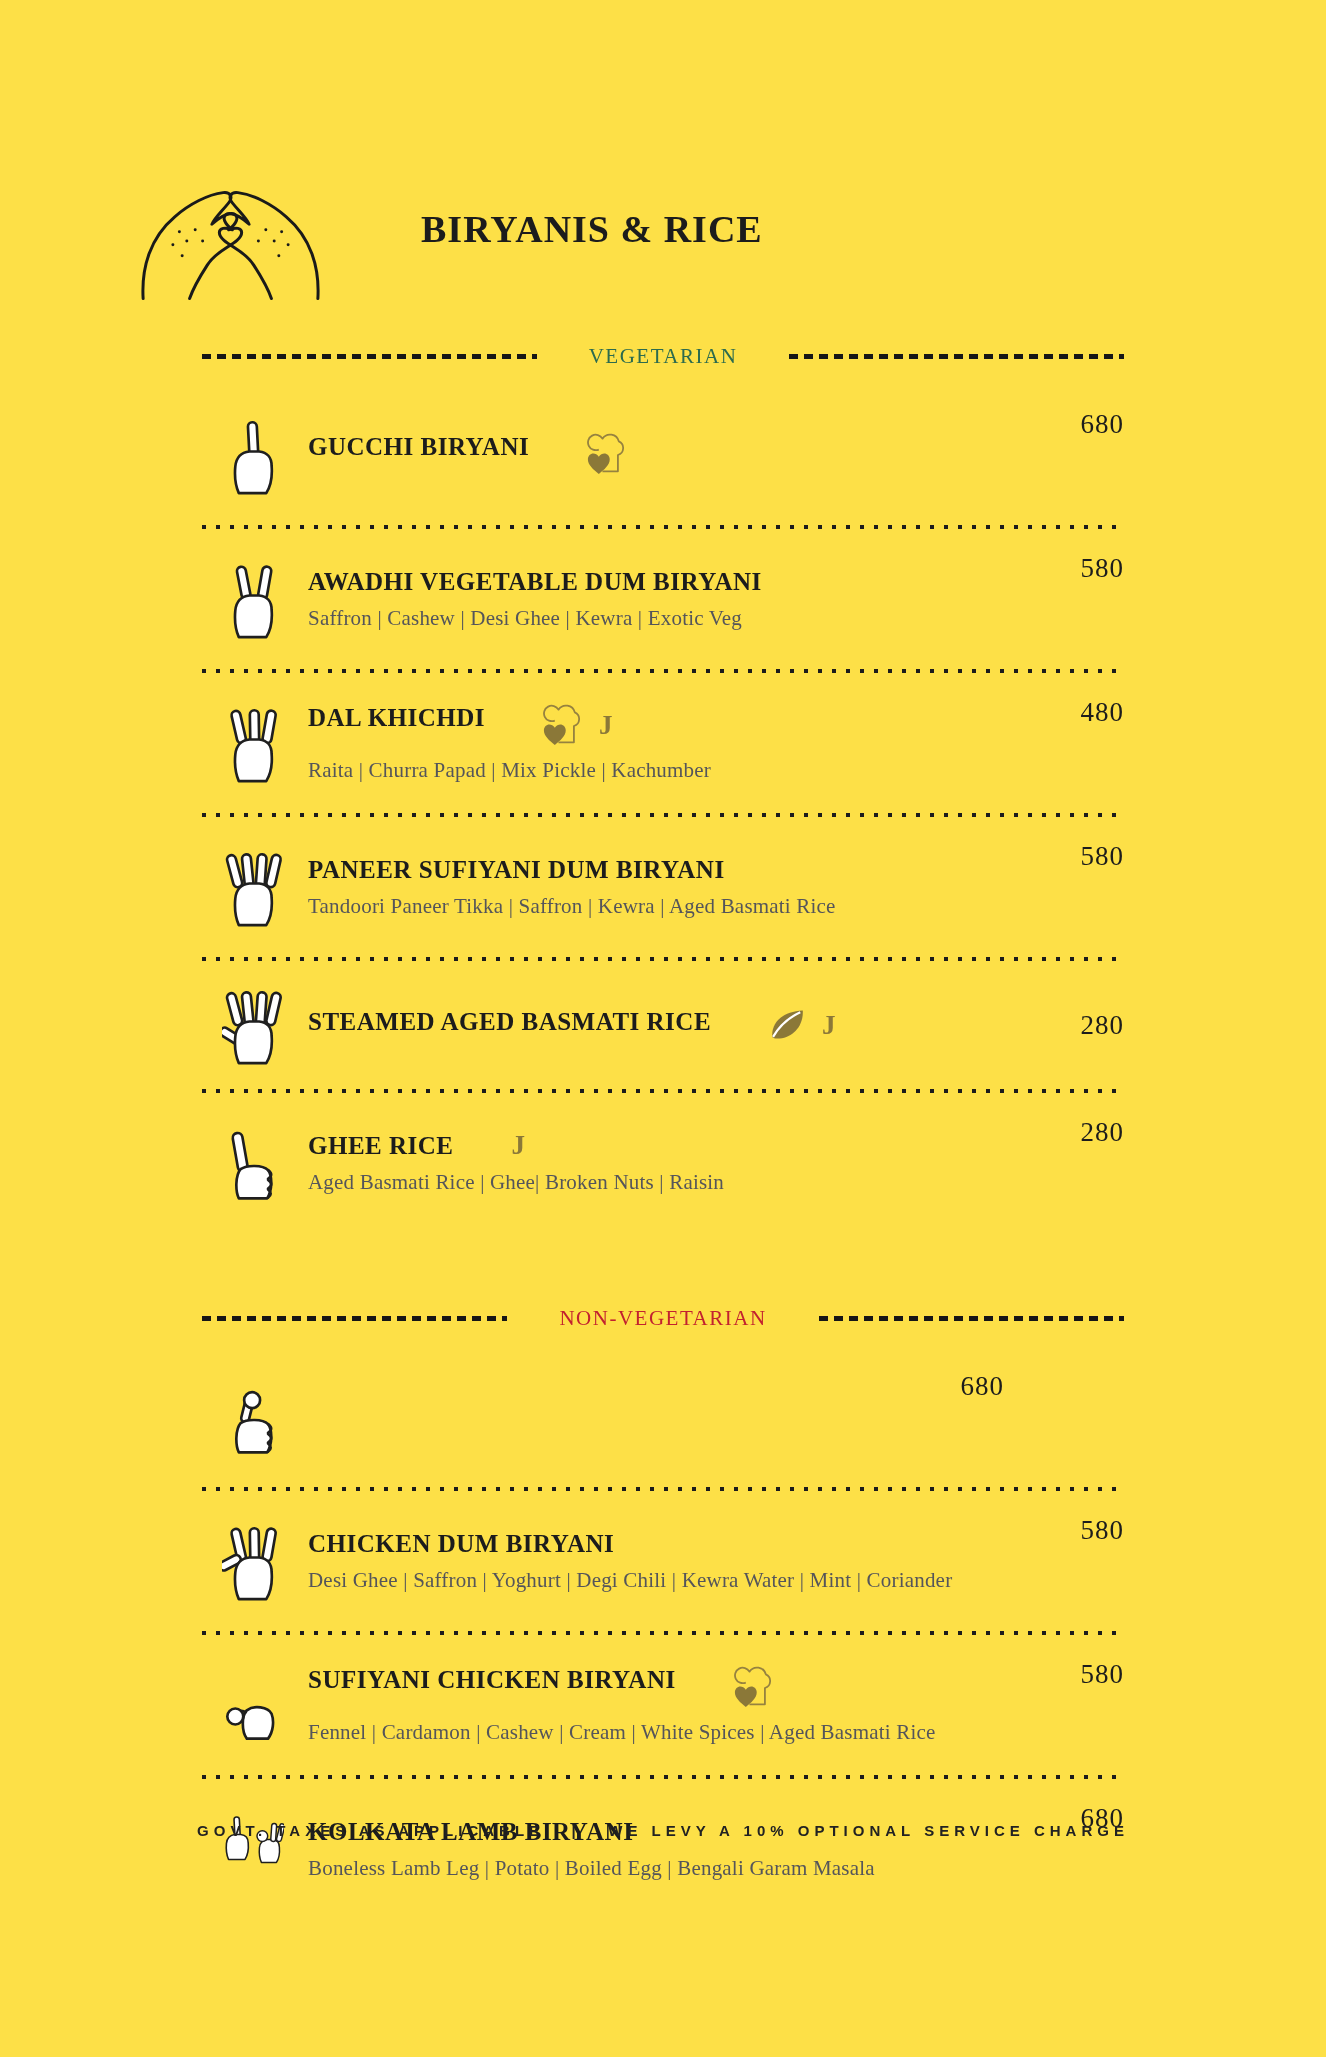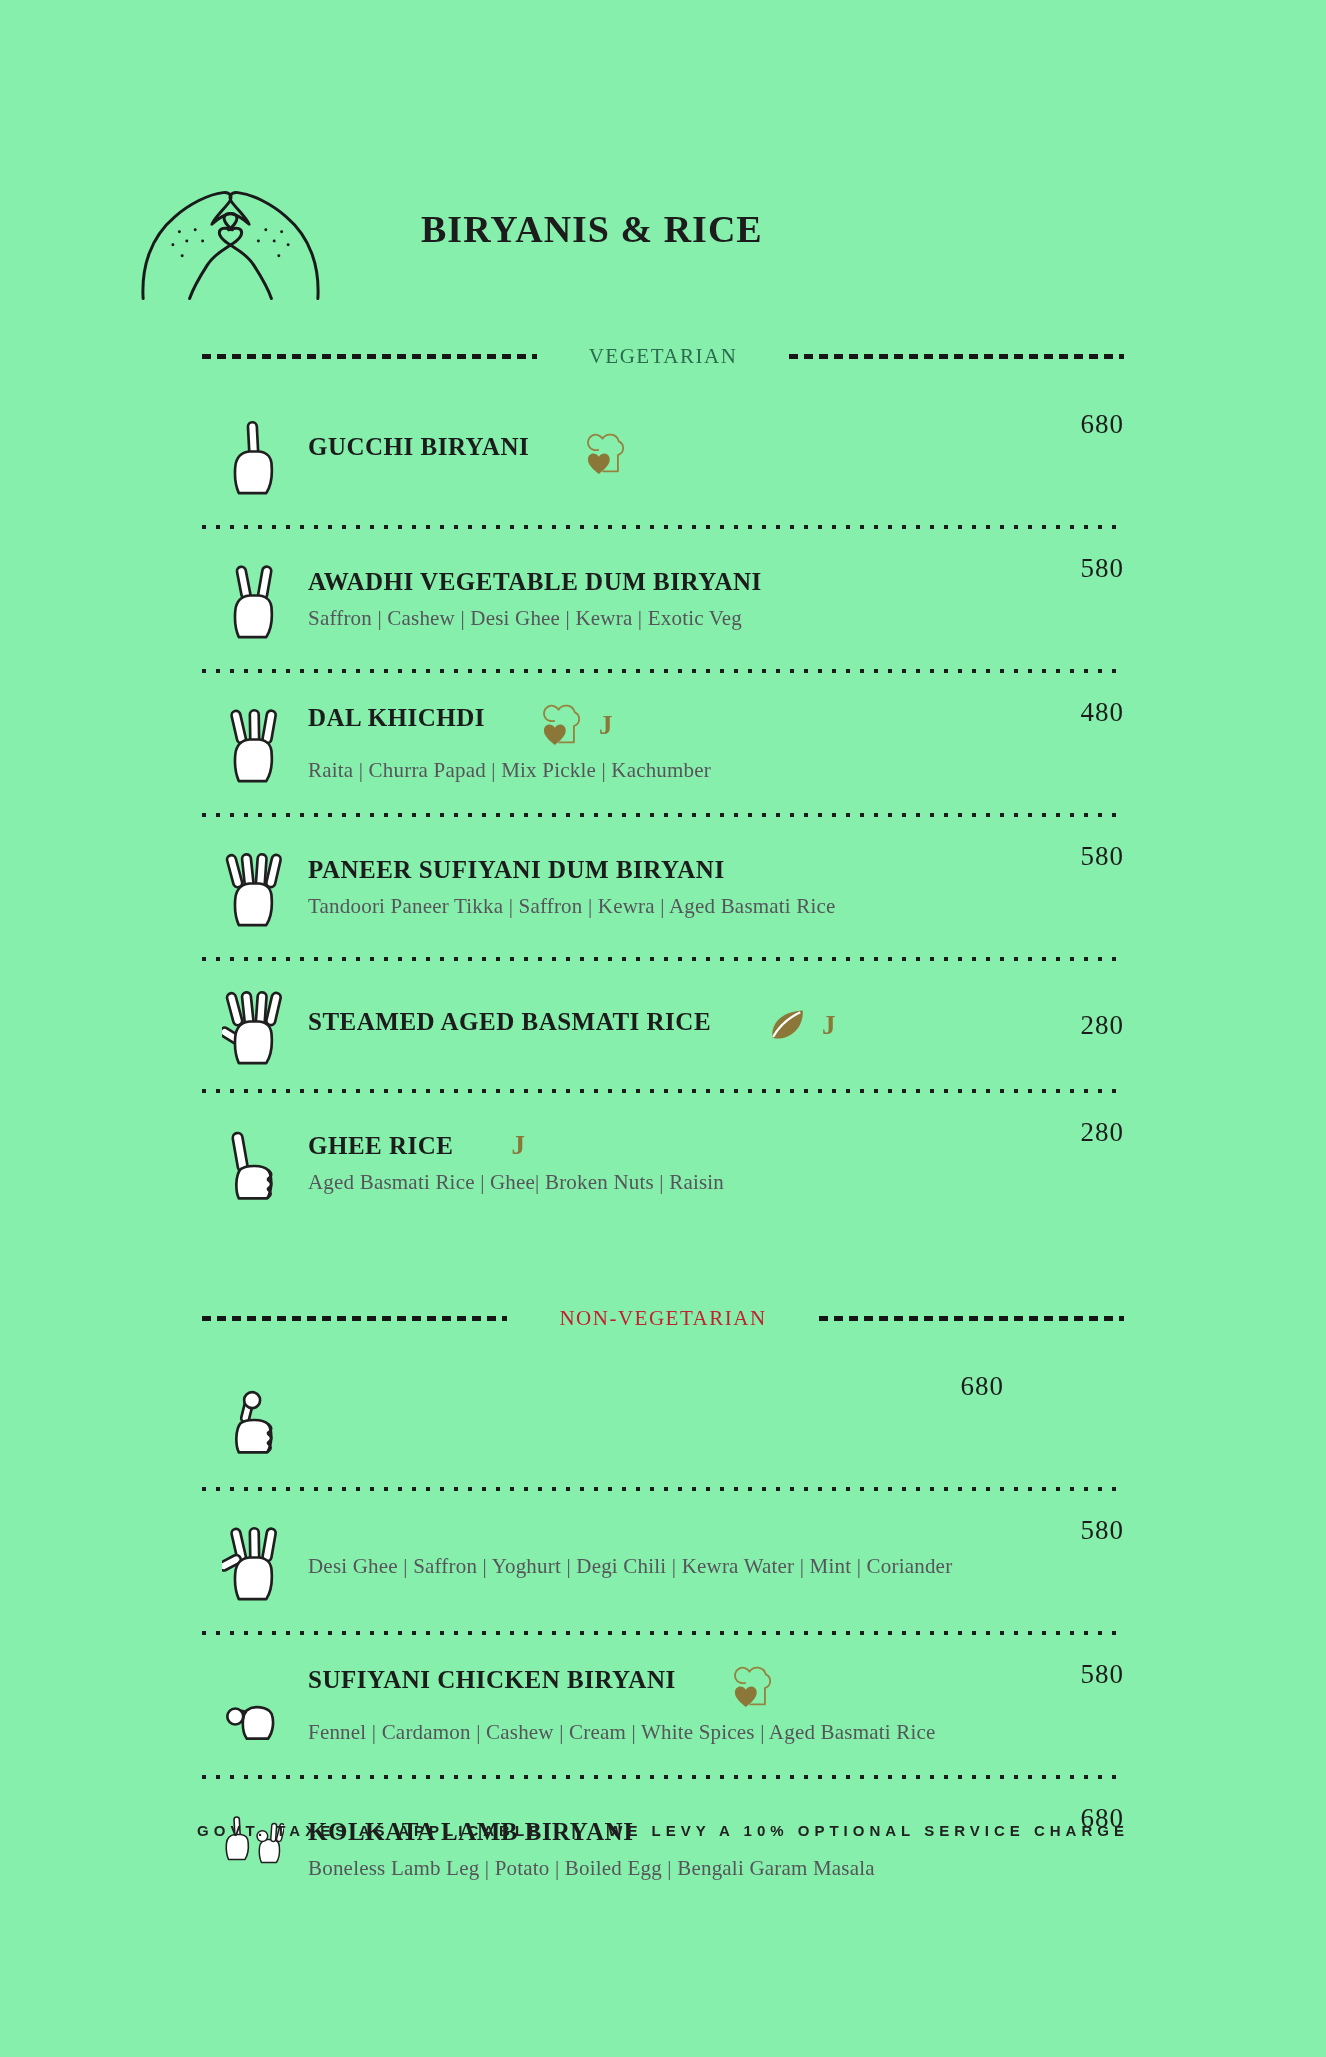--- a/index.html
+++ b/index.html
@@ -11,21 +11,21 @@
     --muted:#55555A;
   }
   *{margin:0;padding:0;box-sizing:border-box;}
   html,body{background:#ffffff;}
   body{font-family:"Liberation Serif", serif;color:var(--ink);}
   .page{
     position:relative;
     width:1326px;
     height:2057px;
     margin:0 auto;
-    background:#86efac;
+    background:#fde047;
     overflow:hidden;
   }
   
   .header{
     display:flex;
     align-items:center;
     padding-top:148px;
     padding-left:128px;
   }
   .header .hands{flex:0 0 auto;}
@@ -324,20 +324,24 @@
     <span class="hand">
                 <svg class="hand-svg" width="62" height="92" viewBox="0 0 70 100" fill="#ffffff" stroke="#1f1f1f" stroke-width="3" stroke-linecap="round" stroke-linejoin="round">
                   <rect x="18" y="13" width="10" height="37" rx="5" transform="rotate(-13 23 50)"></rect>
                   <rect x="32" y="13" width="10" height="37" rx="5" transform="rotate(-1 37 50)"></rect>
                   <rect x="45" y="13" width="10" height="37" rx="5" transform="rotate(10 50 50)"></rect>
                   <rect x="-4" y="47" width="26" height="10" rx="5" transform="rotate(-28 9 52)"></rect>
                   <path d="M19,93 C15,84 14,74 15,63 C16,53 22,47 31,46 L42,46 C51,47 56,53 56,62 C57,74 55,85 50,93 Z"></path>
                 </svg>
               </span>
     <div class="body">
+      <div class="title-row">
+        <span class="item-name">CHICKEN DUM BIRYANI</span>
+
+      </div>
       <div class="item-desc">Desi Ghee | Saffron | Yoghurt | Degi Chili | Kewra Water | Mint | Coriander</div>
     </div>
     <span class="price">580</span>
   </div>
 <div class="sep"></div>
   <div class="item">
     <span class="hand">
                 <svg class="hand-svg" width="62" height="92" viewBox="0 0 70 100" fill="#ffffff" stroke="#1f1f1f" stroke-width="3" stroke-linecap="round" stroke-linejoin="round">
                   <path d="M28,88 C22,80 22,62 28,56 C36,50 52,52 56,60 C59,68 58,80 52,88 Z"></path>
                   <path fill="none" d="M27,58 C22,56 18,56 14,58"></path>

